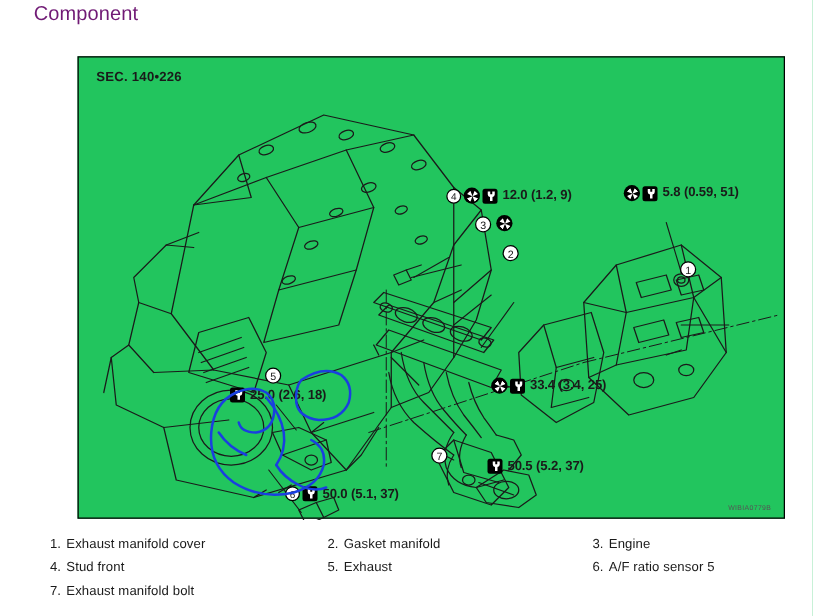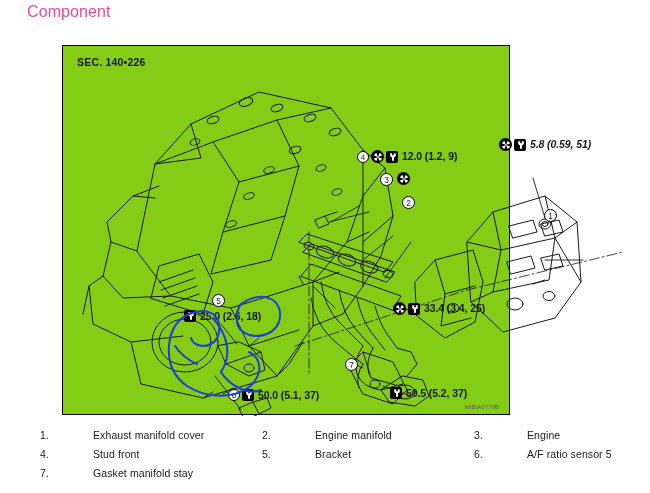--- a/index.html
+++ b/index.html
@@ -16,32 +16,32 @@
     color: #1a1a1a;
     overflow: hidden;
   }
 
   #page-title {
     position: absolute;
     left: 27px;
     top: 3px;
     font-size: 16px;
     letter-spacing: 0.1px;
-    color: #ec4899;
+    color: #701a75;
   }
 
   
   #diagram-frame {
     position: absolute;
     left: 62px;
     top: 45px;
-    width: 448px;
+    width: 566px;
     height: 370px;
     border: 1.5px solid #000;
-    background: #84cc16;
+    background: #22c55e;
     box-sizing: border-box;
   }
 
   #sec-label {
     position: absolute;
     left: 14px;
     top: 10px;
     font-size: 10.5px;
     font-weight: bold;
     letter-spacing: 0.2px;
@@ -155,21 +155,21 @@
   }
   .legend-cell.c1 { width: 222px; }
   .legend-cell.c2 { width: 212px; }
   .legend-cell.c3 { width: 166px; }
   .legend-idx {
     width: 26px;
     flex: 0 0 26px;
     padding-left: 13px;
     box-sizing: border-box;
   }
-  .legend-txt { letter-spacing: 0.1px; margin-left: 40px; }
+  .legend-txt { letter-spacing: 0.1px; }
   .arrow-front {
     width: 26px;
     flex: 0 0 26px;
     padding-left: 9px;
     box-sizing: border-box;
     display: flex;
     align-items: center;
   }
 </style>
 </head>
@@ -326,41 +326,41 @@
     <span class="num-circle">4</span>
     <span class="icon-x"></span>
     <span class="icon-wrench">
       <svg width="10" height="10" viewBox="0 0 10 10">
           <path d="M1.2 1.2h2v2.4a2 2 0 0 0 1.8 1.9v3.3h2V5.5a2 2 0 0 0 1.8-1.9V1.2h-2v2.1h-1.6V1.2h-2z" fill="#fff"></path>
         </svg>
     </span>
     <span class="txt">12.0 (1.2, 9)</span>
   </div>
 
-  <div class="spec" style="left:436px; top:92px;font-style:italic;">
+  <div class="spec" style="left:436px; top:102px;">
     <span class="icon-x"></span>
     <span class="icon-wrench">
       <svg width="10" height="10" viewBox="0 0 10 10">
           <path d="M1.2 1.2h2v2.4a2 2 0 0 0 1.8 1.9v3.3h2V5.5a2 2 0 0 0 1.8-1.9V1.2h-2v2.1h-1.6V1.2h-2z" fill="#fff"></path>
         </svg>
     </span>
     <span class="txt">5.8 (0.59, 51)</span>
   </div>
 
   <div class="spec" style="left:330px; top:256px;justify-content:center;">
     <span class="icon-x"></span>
     <span class="icon-wrench">
       <svg width="10" height="10" viewBox="0 0 10 10">
           <path d="M1.2 1.2h2v2.4a2 2 0 0 0 1.8 1.9v3.3h2V5.5a2 2 0 0 0 1.8-1.9V1.2h-2v2.1h-1.6V1.2h-2z" fill="#fff"></path>
         </svg>
     </span>
     <span class="txt">33.4 (3.4, 25)</span>
   </div>
 
-  <div class="spec" style="left:327px; top:341px;">
+  <div class="spec" style="left:327px; top:321px;">
     <span class="icon-wrench">
       <svg width="10" height="10" viewBox="0 0 10 10">
           <path d="M1.2 1.2h2v2.4a2 2 0 0 0 1.8 1.9v3.3h2V5.5a2 2 0 0 0 1.8-1.9V1.2h-2v2.1h-1.6V1.2h-2z" fill="#fff"></path>
         </svg>
     </span>
     <span class="txt">50.5 (5.2, 37)</span>
   </div>
 
   <div class="spec" style="left:134px; top:343px;margin-left:31px;">
     <span class="num-circle">6</span>
@@ -408,44 +408,44 @@
 
 <div id="legend">
 
   <div class="legend-row">
     <div class="legend-cell c1">
       <span class="legend-idx">1.</span>
       <span class="legend-txt">Exhaust manifold cover</span>
     </div>
     <div class="legend-cell c2">
       <span class="legend-idx">2.</span>
-      <span class="legend-txt">Engine manifold</span>
+      <span class="legend-txt">Gasket manifold</span>
     </div>
     <div class="legend-cell c3">
       <span class="legend-idx">3.</span>
       <span class="legend-txt">Engine</span>
     </div>
   </div>
 
   <div class="legend-row">
     <div class="legend-cell c1">
       <span class="legend-idx">4.</span>
       <span class="legend-txt">Stud front</span>
     </div>
     <div class="legend-cell c2">
       <span class="legend-idx">5.</span>
-      <span class="legend-txt">Bracket</span>
+      <span class="legend-txt">Exhaust</span>
     </div>
     <div class="legend-cell c3">
       <span class="legend-idx">6.</span>
       <span class="legend-txt">A/F ratio sensor 5</span>
     </div>
   </div>
 
   <div class="legend-row">
     <div class="legend-cell c1">
       <span class="legend-idx">7.</span>
-      <span class="legend-txt">Gasket manifold stay</span>
+      <span class="legend-txt">Exhaust manifold bolt</span>
     </div>
     <div class="legend-cell c3"></div>
   </div>
 
 </div>
 
 </body></html>

